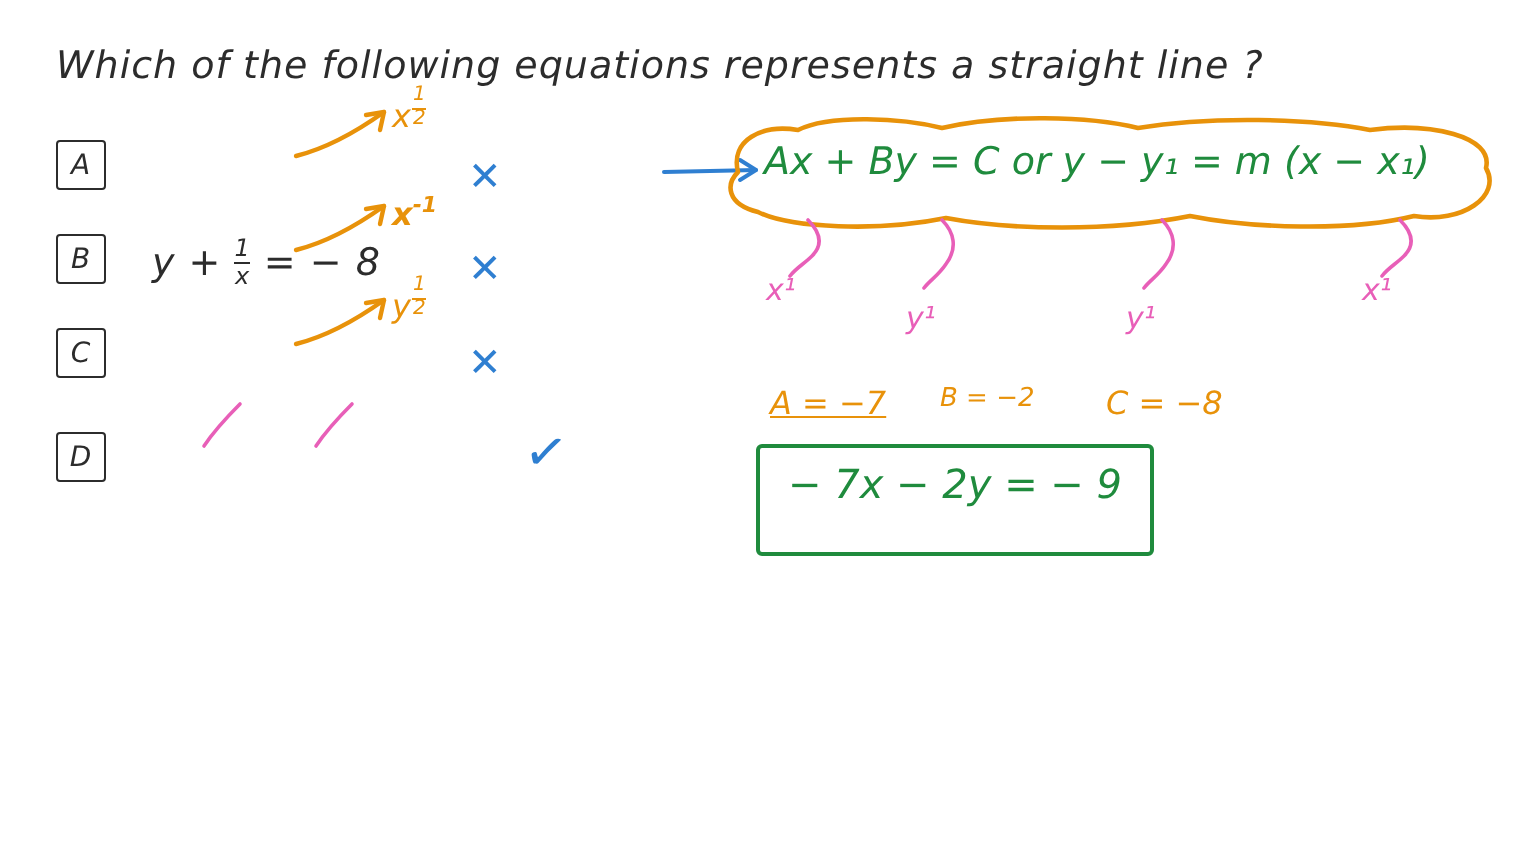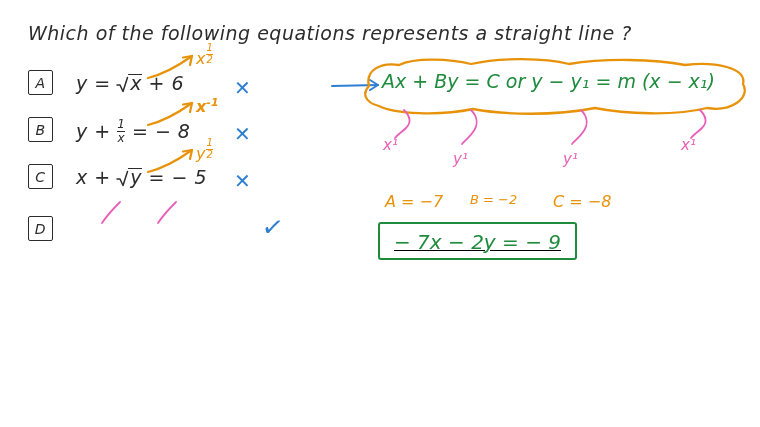--- a/index.html
+++ b/index.html
@@ -110,40 +110,34 @@
   }
   .formula {
     color: #1f8b3d;
     font-size: 19px;
     font-style: italic;
     white-space: nowrap;
   }
   .green-box {
     border: 2.2px solid #1f8b3d;
     border-radius: 3px;
-    padding: 6px 14px 4px 14px;
-    text-decoration: underline;
+    padding: 6px 14px 22px 14px;
   }
   svg { overflow: visible; }
 </style>
 </head>
 <body>
 
 <div id="page">
 
   <div class="abs hand question">Which of the following equations represents a straight line ?</div>
 
   <div class="abs" style="left:28px; top:70px;">
     <div class="choice-box hand">A</div>
   </div>
-  <div class="abs hand eq" style="left:76px; top:72px;">
-    <span>y  =  </span><span class="rad"><span class="tick"><svg width="11" height="16" viewBox="0 0 11 16">
-            <path d="M0 9 L3 9 L6 15.5 L10.5 1.5" stroke="#2c2c2c" stroke-width="1.5" fill="none" stroke-linecap="round" stroke-linejoin="round"></path>
-          </svg></span><span class="bar"></span><span>x</span></span><span>  +  6</span>
-  </div>
 
   <div class="abs" style="left:140px; top:48px;">
     <svg width="70" height="34" viewBox="0 0 70 34">
       <path d="M8 30 C 24 26, 38 18, 52 8" stroke="#e8920a" stroke-width="2.2" fill="none" stroke-linecap="round"></path>
       <path d="M52 8 L 43 9.5 M52 8 L 50 17" stroke="#e8920a" stroke-width="2.2" fill="none" stroke-linecap="round"></path>
     </svg>
   </div>
   <div class="abs orange-note" style="left:196px; top:48px;">
     <span>x</span><span class="frac" style="position:relative; top:-5px; left:1px;"><span class="num" style="font-size:10px;">1</span><span class="den" style="font-size:10px; border-top-color:#e8920a;">2</span></span>
   </div>
@@ -161,25 +155,20 @@
       <path d="M52 8 L 43 9.5 M52 8 L 50 17" stroke="#e8920a" stroke-width="2.2" fill="none" stroke-linecap="round"></path>
     </svg>
   </div>
   <div class="abs orange-note" style="left:196px; top:96px;font-weight:bold;">
     <span>x</span><span class="sup" style="font-size:11px;">-1</span>
   </div>
   <div class="abs mark-x" style="left:234px; top:122px;">✕</div>
 
   <div class="abs" style="left:28px; top:164px;">
     <div class="choice-box hand">C</div>
-  </div>
-  <div class="abs hand eq" style="left:76px; top:166px;">
-    <span>x  +  </span><span class="rad"><span class="tick"><svg width="11" height="16" viewBox="0 0 11 16">
-            <path d="M0 9 L3 9 L6 15.5 L10.5 1.5" stroke="#2c2c2c" stroke-width="1.5" fill="none" stroke-linecap="round" stroke-linejoin="round"></path>
-          </svg></span><span class="bar"></span><span>y</span></span><span>  =  − 5</span>
   </div>
   <div class="abs" style="left:140px; top:142px;">
     <svg width="70" height="34" viewBox="0 0 70 34">
       <path d="M8 30 C 24 26, 38 18, 52 8" stroke="#e8920a" stroke-width="2.2" fill="none" stroke-linecap="round"></path>
       <path d="M52 8 L 43 9.5 M52 8 L 50 17" stroke="#e8920a" stroke-width="2.2" fill="none" stroke-linecap="round"></path>
     </svg>
   </div>
   <div class="abs orange-note" style="left:196px; top:143px;">
     <span>y</span><span class="frac" style="position:relative; top:-5px; left:1px;"><span class="num" style="font-size:10px;">1</span><span class="den" style="font-size:10px; border-top-color:#e8920a;">2</span></span>
   </div>
@@ -247,21 +236,21 @@
   </div>
   <div class="abs pink-note" style="left:563px; top:150px;">y¹</div>
 
   <div class="abs" style="left:688px; top:108px;">
     <svg width="36" height="34" viewBox="0 0 36 34">
       <path d="M12 2 C 18 8, 20 14, 14 20 C 10 24, 6 26, 3 30" stroke="#e85fb8" stroke-width="1.8" fill="none" stroke-linecap="round"></path>
     </svg>
   </div>
   <div class="abs pink-note" style="left:681px; top:136px;">x¹</div>
 
-  <div class="abs orange-note" style="left:385px; top:192px; font-size:16px;">A = −7</div>
+  <div class="abs orange-note" style="left:385px; top:192px; font-size:16px;text-decoration:underline;">A = −7</div>
   <div class="abs orange-note" style="left:470px; top:192px; font-size:13px;">B = −2</div>
   <div class="abs orange-note" style="left:553px; top:192px; font-size:16px;">C = −8</div>
 
   <div class="abs green-box" style="left:378px; top:222px;">
     <span class="green-eq">− 7x  −  2y  =  − 9</span>
   </div>
 
 </div>
 
 </body></html>

